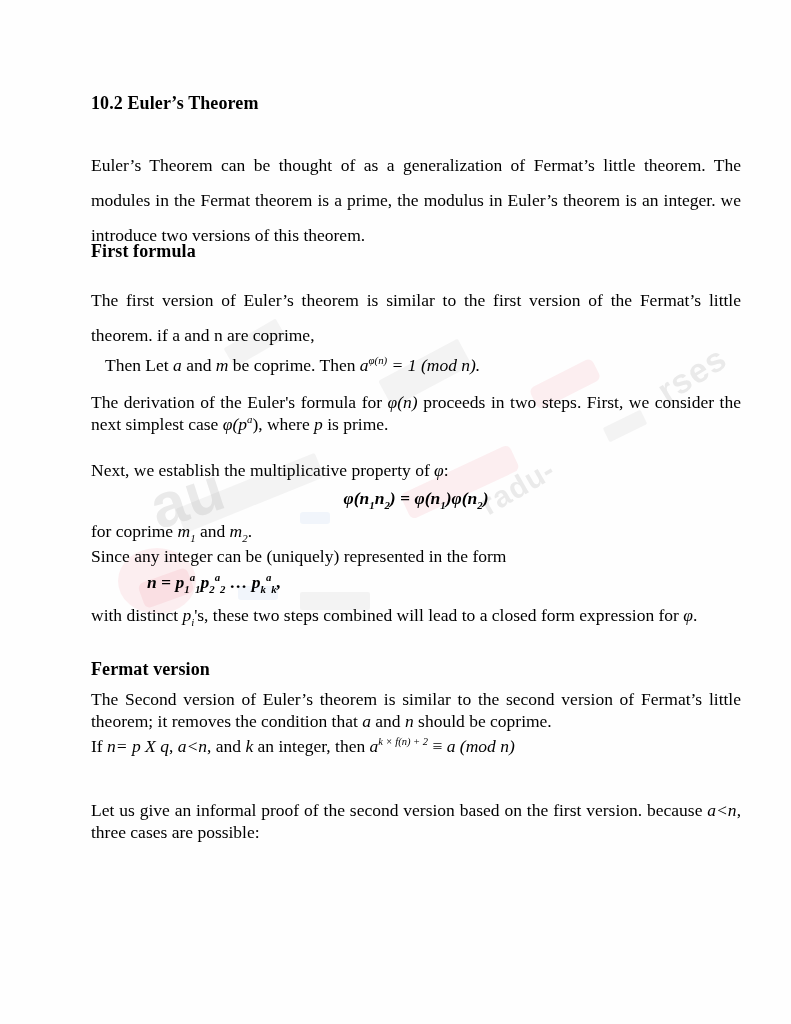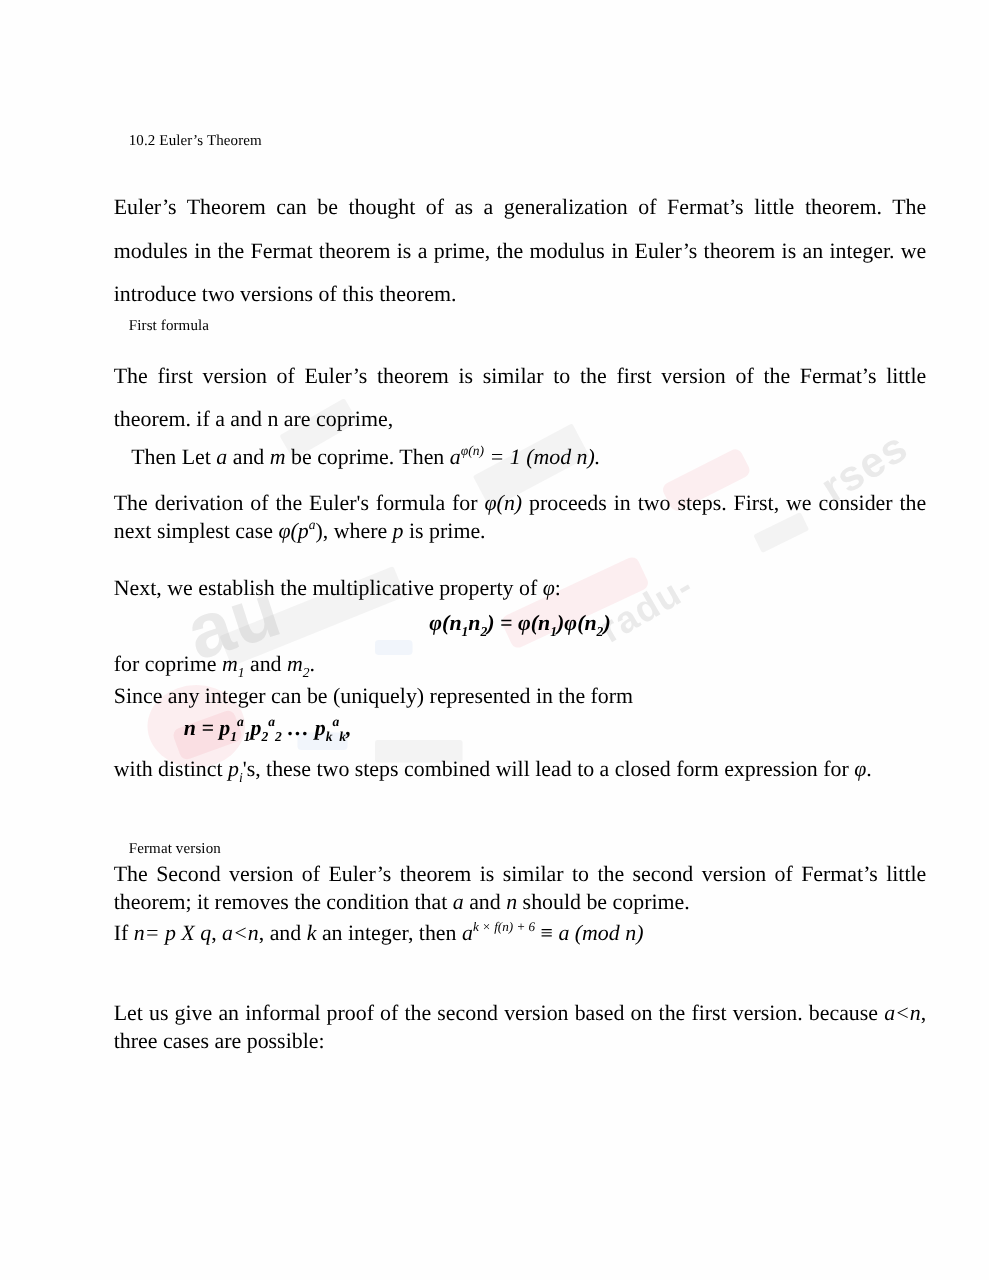--- a/index.html
+++ b/index.html
@@ -61,23 +61,23 @@
   
   #content {
     position: absolute;
     left: 91px;
     top: 0;
     width: 650px;
     z-index: 2;
   }
 
   h2.heading {
-    font-size: 12px;
-    font-weight: normal;
-    margin: 12px;
+    font-size: 18px;
+    font-weight: bold;
+    margin: 0;
     letter-spacing: 0.1px;
   }
 
   p.body {
     font-size: 17.5px;
     margin: 0;
     text-align: justify;
     text-justify: inter-word;
   }
 
@@ -185,21 +185,21 @@
       <span>with distinct </span><span class="mathi">p</span><sub class="mathi">i</sub><span>'s, these two steps combined will lead to a closed form expression for </span><span class="mathi">φ</span><span>.</span>
     </p>
 
     <h2 class="heading blk" style="top:659px;">Fermat version</h2>
 
     <p class="body tight blk" style="top:689px;">
       <span>The Second version of Euler’s theorem is similar to the second version of Fermat’s little theorem; it removes the condition that </span><span class="mathi">a</span><span>  and </span><span class="mathi">n</span><span> should be coprime.</span>
     </p>
 
     <p class="body tight blk" style="top:736px;">
-      <span>If </span><span class="mathi">n= p X q</span><span>, </span><span class="mathi">a&lt;n</span><span>, and </span><span class="mathi">k</span><span> an integer, then </span><span class="mathi">a</span><span class="exp-small">k × f(n) + 6</span><span> ≡ </span><span class="mathi">a (mod n)</span>
+      <span>If </span><span class="mathi">n= p X q</span><span>, </span><span class="mathi">a&lt;n</span><span>, and </span><span class="mathi">k</span><span> an integer, then </span><span class="mathi">a</span><span class="exp-small">k × f(n) + 2</span><span> ≡ </span><span class="mathi">a (mod n)</span>
     </p>
 
     <p class="body tight blk" style="top:800px;">
       <span>Let us give an informal proof of the second version based on the first version. because  </span><span class="mathi">a&lt;n</span><span>, three cases are possible:</span>
     </p>
 
   </div>
 </div>
 
 </body></html>

